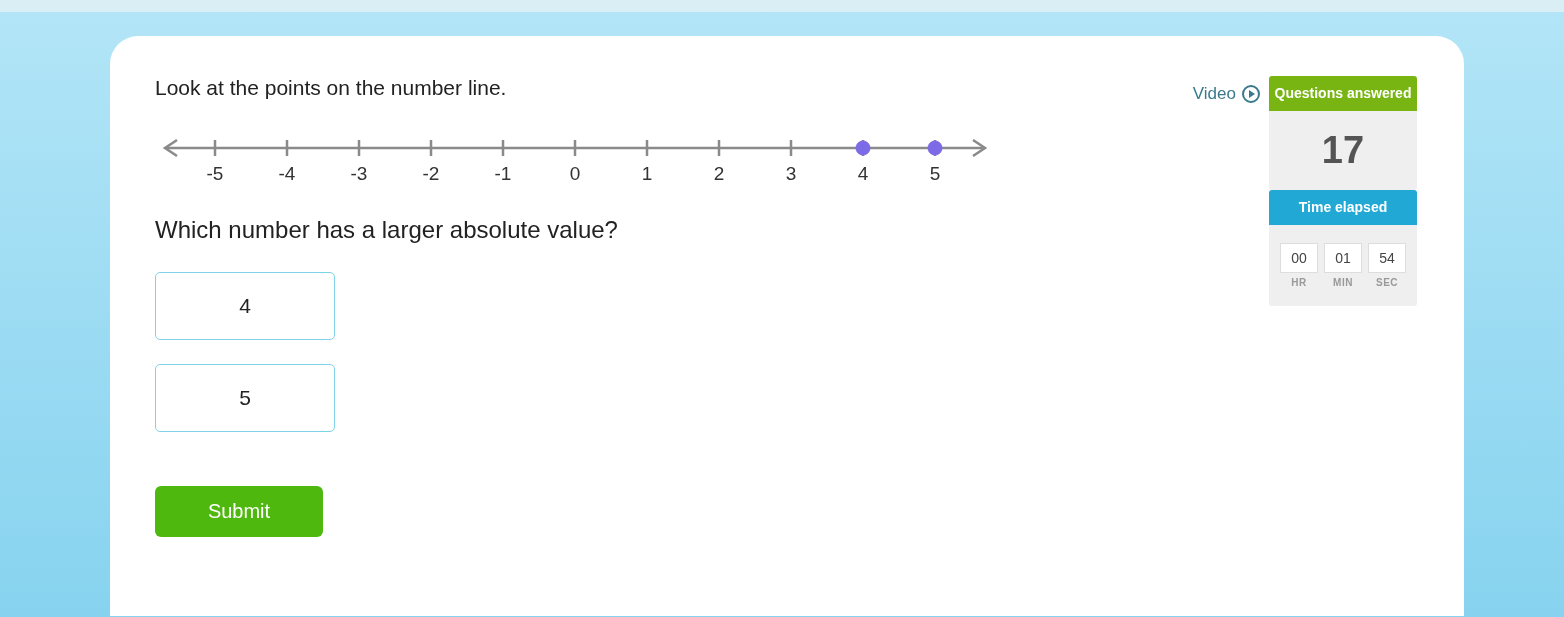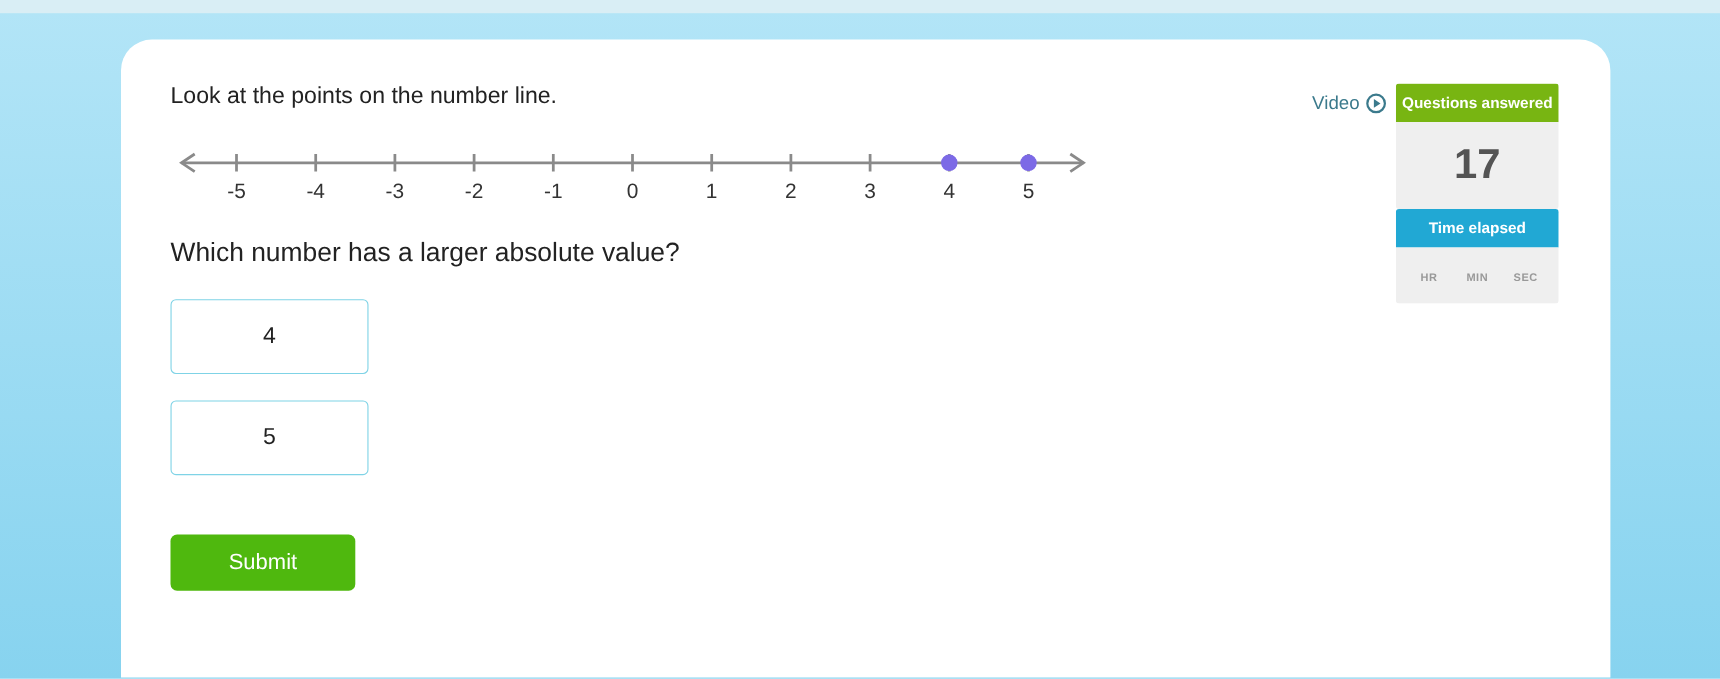--- a/index.html
+++ b/index.html
@@ -244,20 +244,25 @@
     <div class="panel">
       <div class="panel-header hdr-green">Questions answered</div>
       <div class="panel-body">
         <div class="big-num">17</div>
       </div>
     </div>
 
     <div class="panel">
       <div class="panel-header hdr-blue">Time elapsed</div>
       <div class="panel-body">
+        <div class="time-row">
+          <div class="time-cell">00</div>
+          <div class="time-cell">01</div>
+          <div class="time-cell">54</div>
+        </div>
         <div class="time-lbl-row">
           <div class="time-lbl">HR</div>
           <div class="time-lbl">MIN</div>
           <div class="time-lbl">SEC</div>
         </div>
       </div>
     </div>
 
   </div>
 

